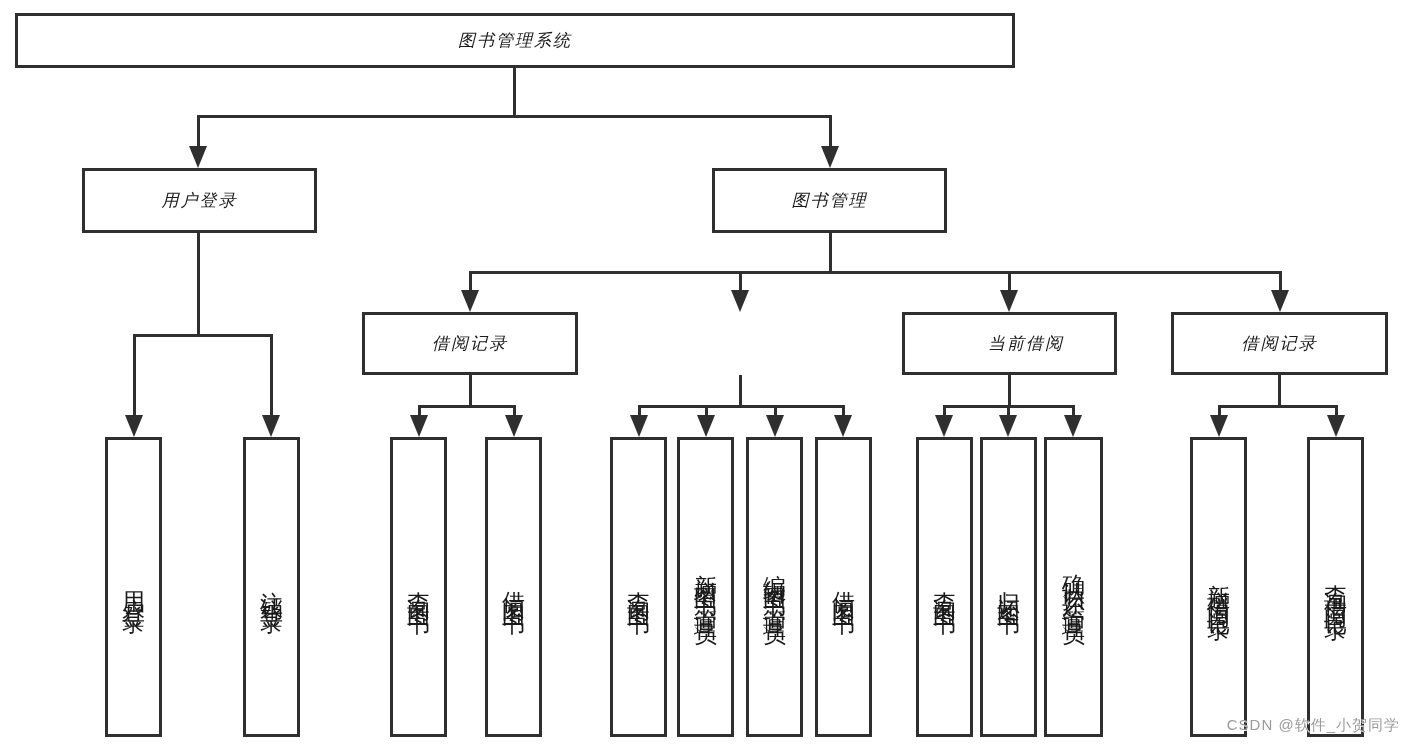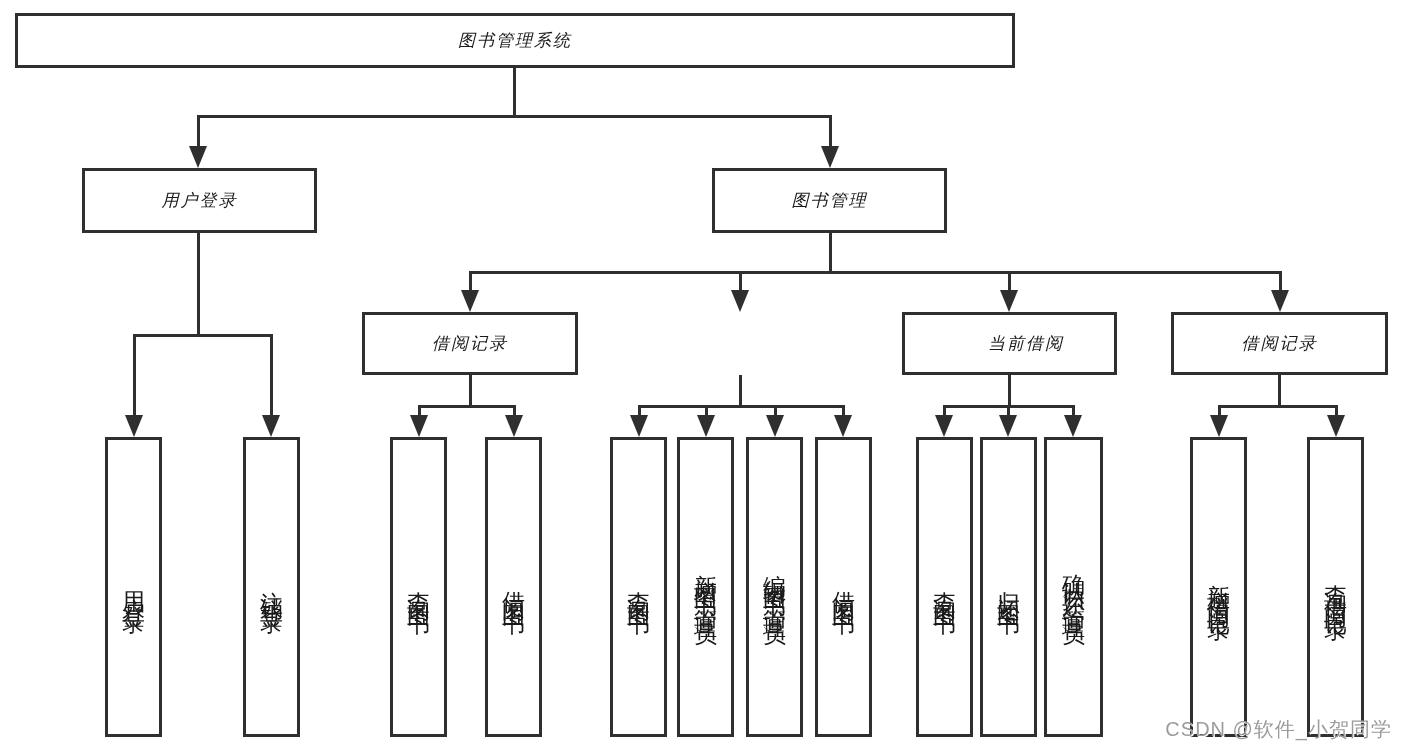--- a/index.html
+++ b/index.html
@@ -30,21 +30,21 @@
   }
   .hline,.vline{position:absolute;background:var(--line);}
   .hline{height:3px;}
   .vline{width:3px;}
   .arrowhead{
     position:absolute;width:0;height:0;
     border-left:9px solid transparent;border-right:9px solid transparent;
     border-top:22px solid var(--line);
   }
   #watermark{
-    position:absolute;top:716px;right:13px;font-size:20px;letter-spacing:1px;
+    position:absolute;top:716px;right:5px;font-size:15px;letter-spacing:1px;
     color:var(--watermark);text-shadow:1px 1px 0 #fff;z-index:5;white-space:nowrap;
   }
 </style>
 </head>
 <body>
 
 <div id="stage">
 
   <div class="box" style="left:15px;top:13px;width:1000px;height:55px;">
     <span>图书管理系统</span>

